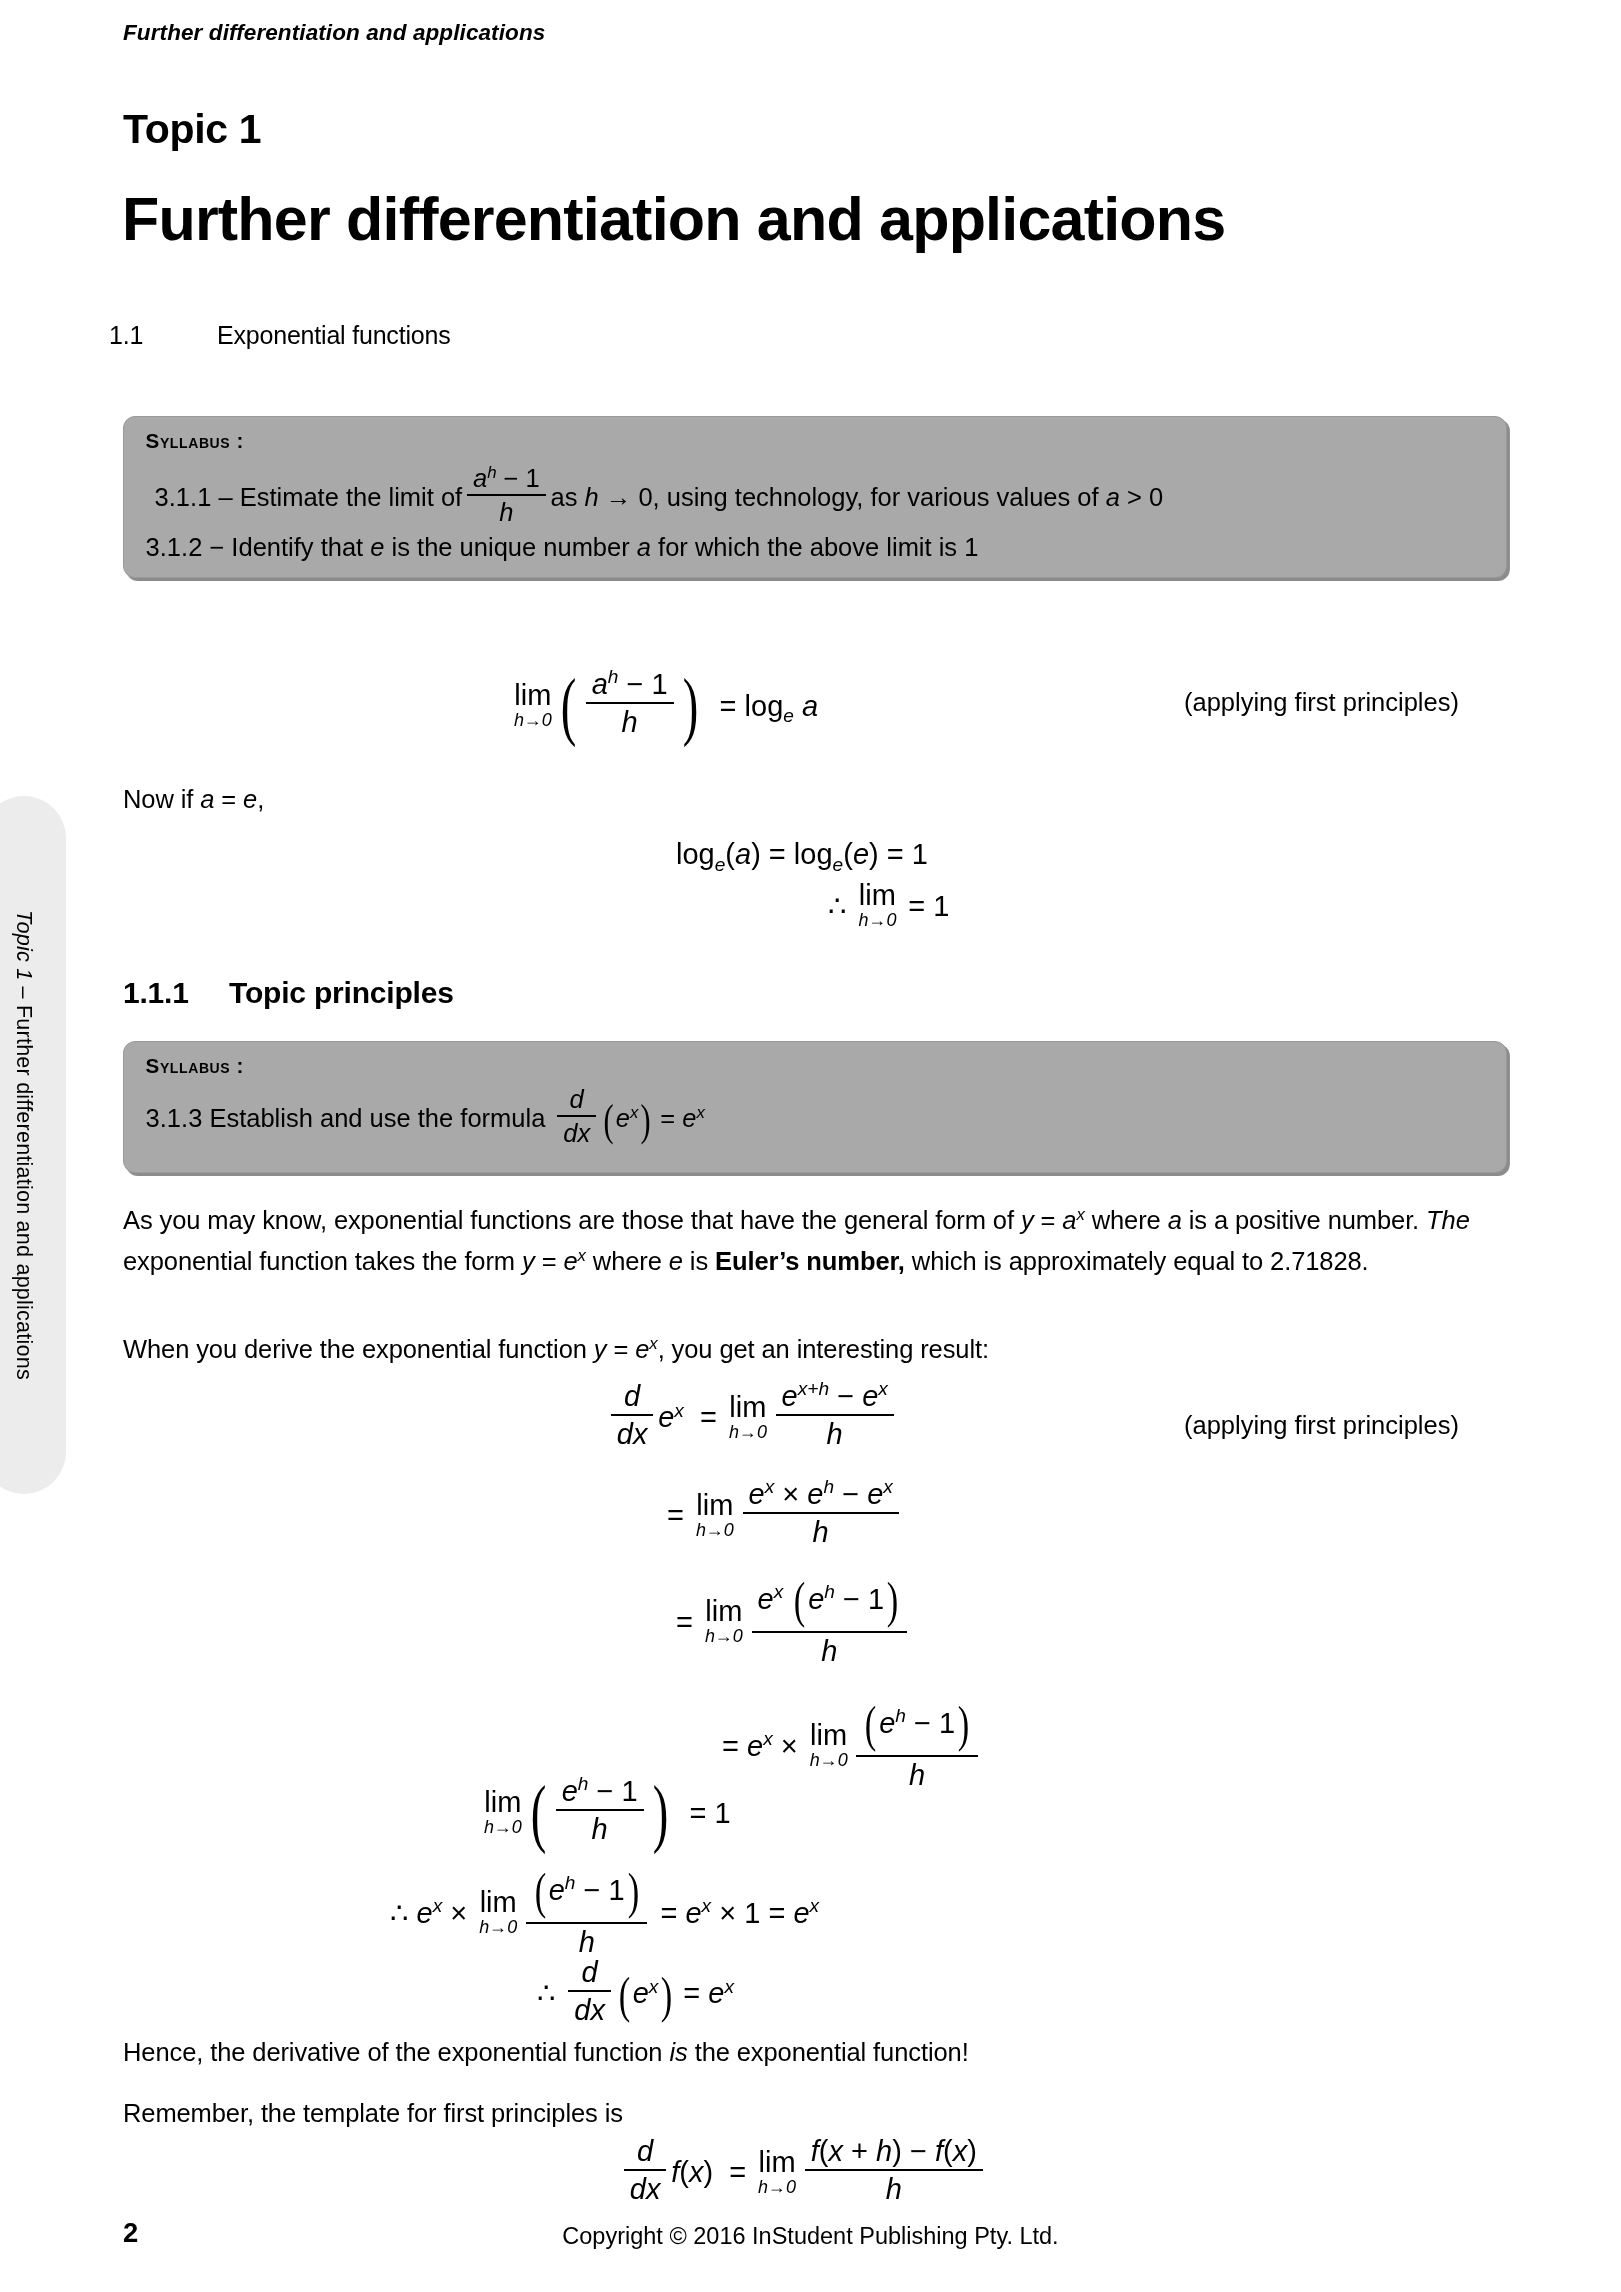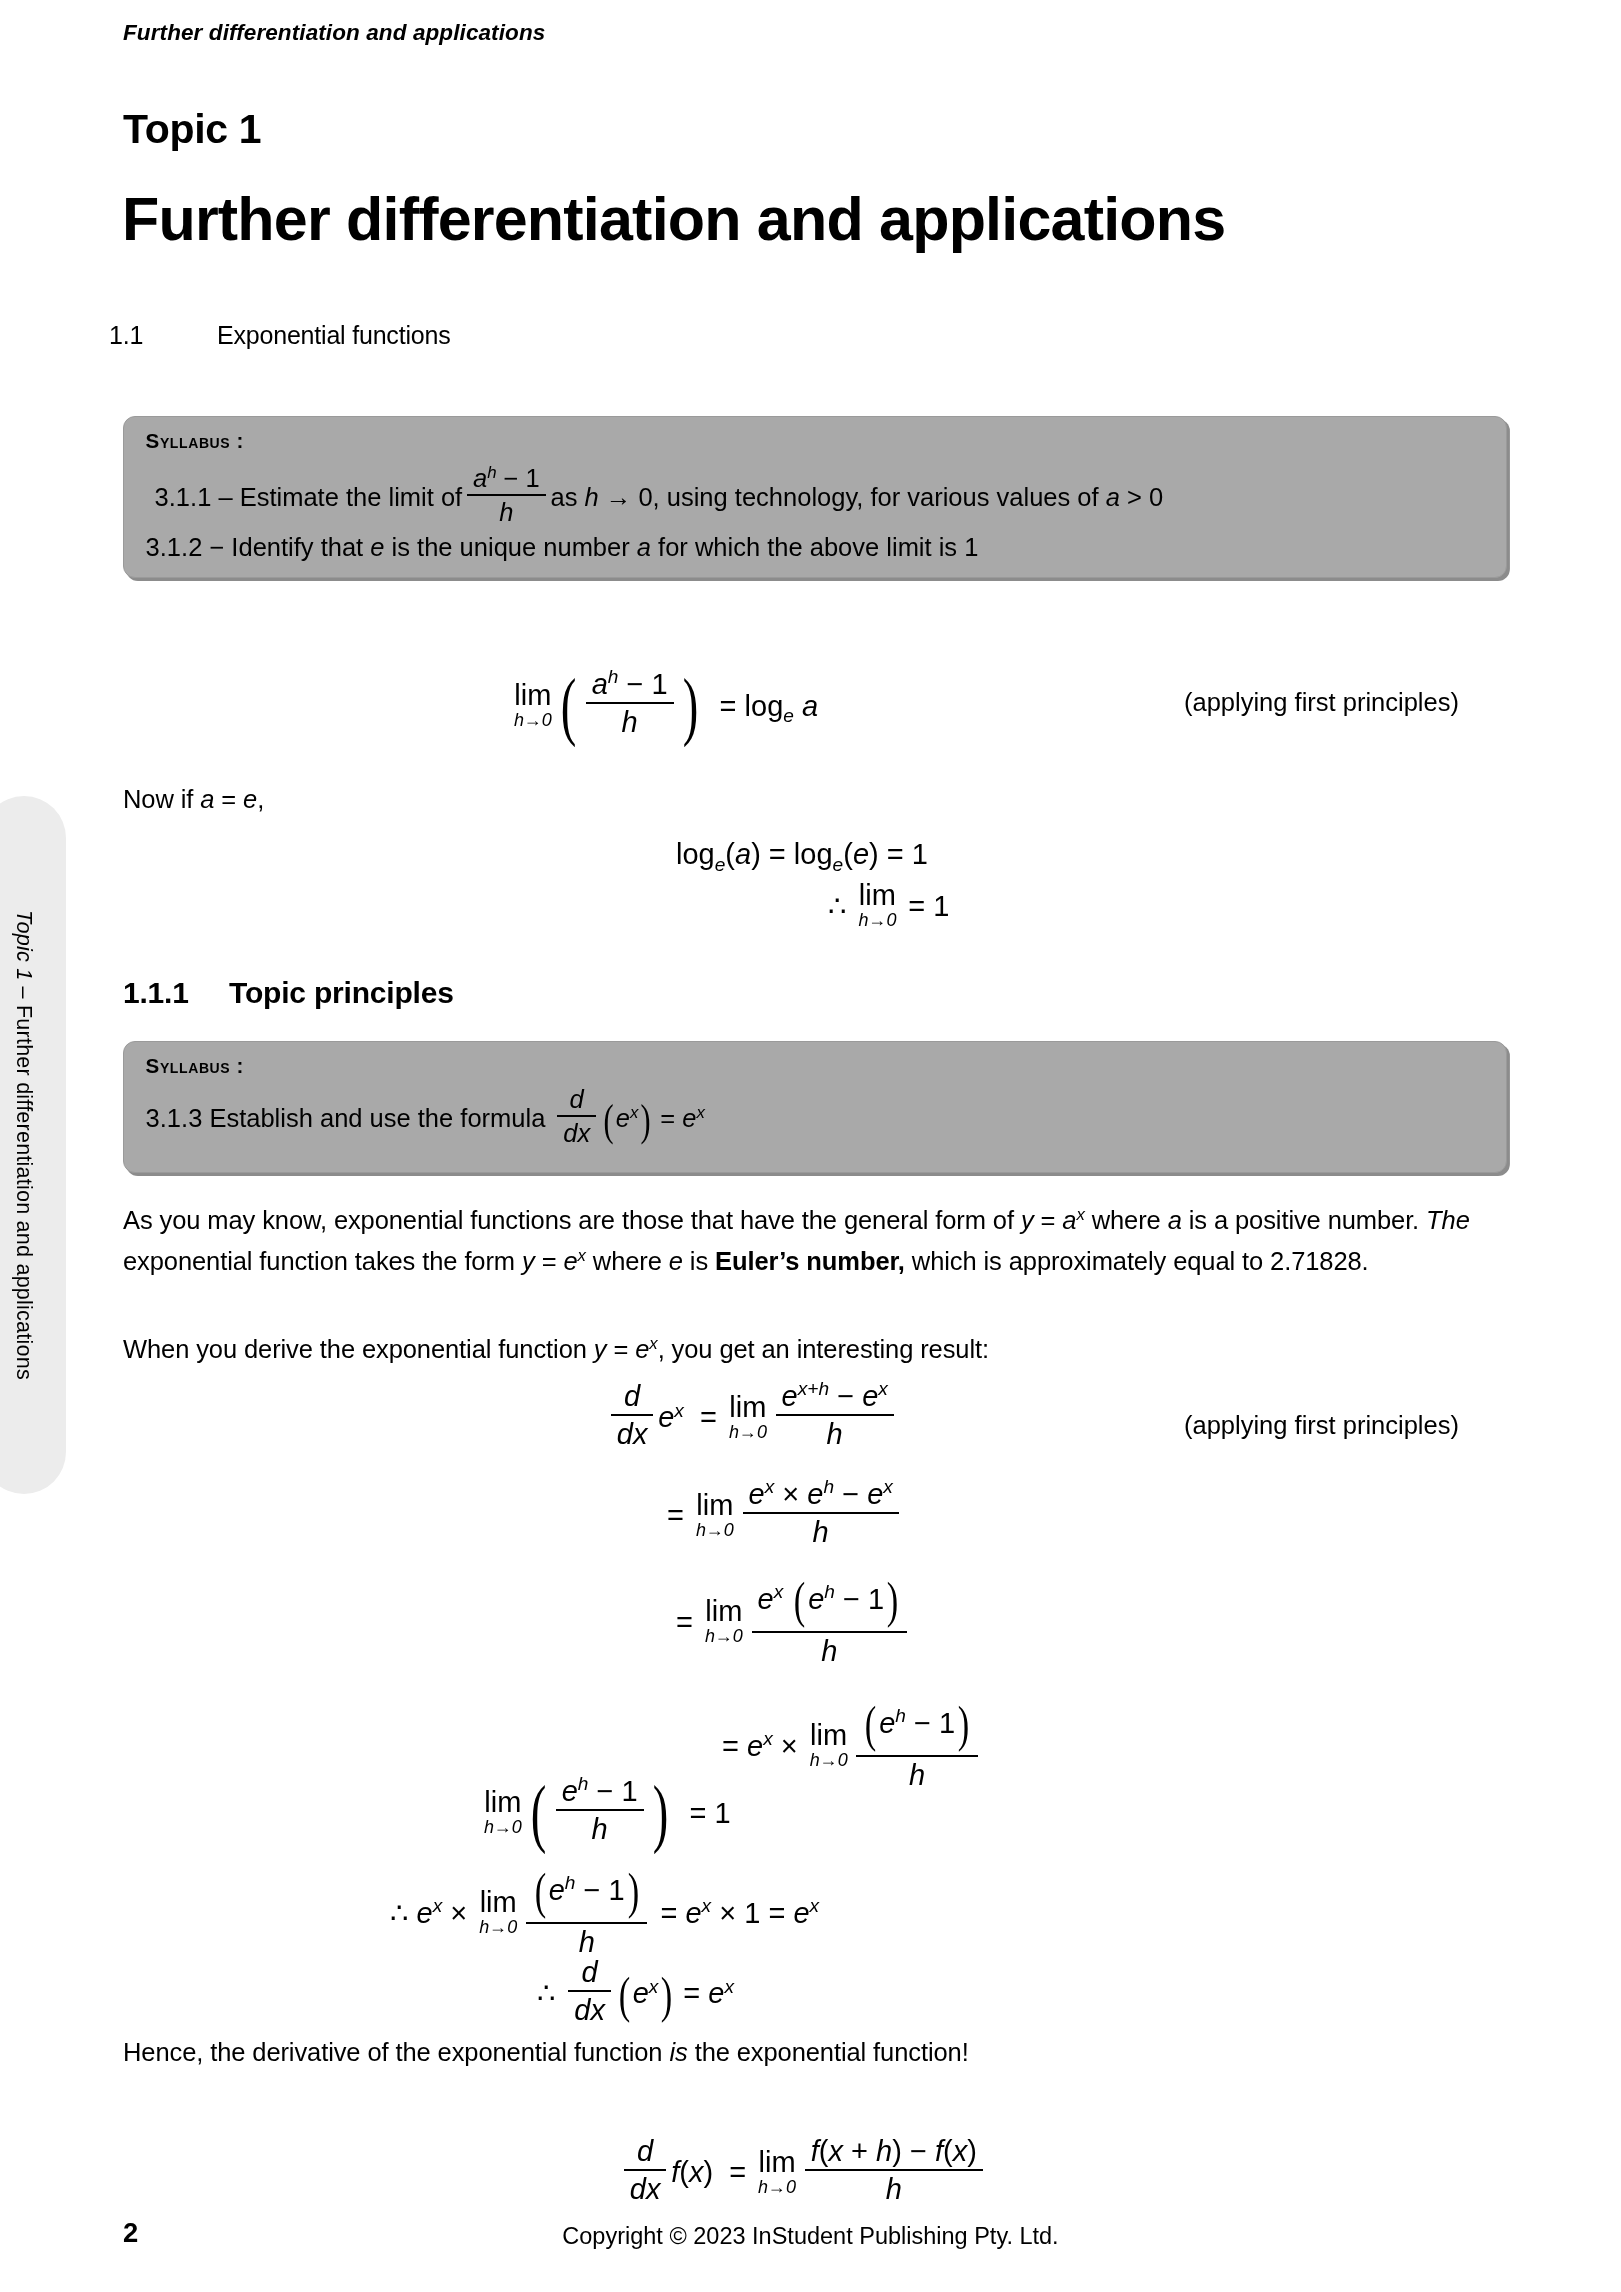--- a/index.html
+++ b/index.html
@@ -328,23 +328,24 @@
     = <span class="m">e</span><sup class="m">x</sup> × 1 = <span class="m">e</span><sup class="m">x</sup>
   </div>
 
   <div class="eq" id="eq-d7">
     ∴&nbsp;<span class="frac"><span class="num-part m">d</span><span class="den-part m">dx</span></span><span class="medparen">(</span><span class="m">e</span><sup class="m">x</sup><span class="medparen">)</span>
       = <span class="m">e</span><sup class="m">x</sup>
   </div>
 
   <div class="para" id="para-hence">Hence, the
     derivative of the exponential function <span class="m">is</span> the exponential function!</div>
+  <div class="para" id="para-remember">Remember, the template for first principles is</div>
 
   <div class="eq" id="eq-fp-template">
     <span class="frac"><span class="num-part m">d</span><span class="den-part m">dx</span></span><span class="m">f</span>(<span class="m">x</span>)
     &nbsp;=&nbsp;<span class="limop"><span class="lim-main">lim</span><span class="lim-sub"><span class="m">h</span>→0</span></span><span class="frac"><span class="num-part"><span class="m">f</span>(<span class="m">x</span> + <span class="m">h</span>) <span class="mr">−</span> <span class="m">f</span>(<span class="m">x</span>)</span><span class="den-part m">h</span></span>
   </div>
 
   <div class="page-number">2</div>
-  <div class="copyright">Copyright © 2023 InStudent Publishing Pty. Ltd.</div>
+  <div class="copyright">Copyright © 2016 InStudent Publishing Pty. Ltd.</div>
 
 </div>
 
 
 </body></html>

